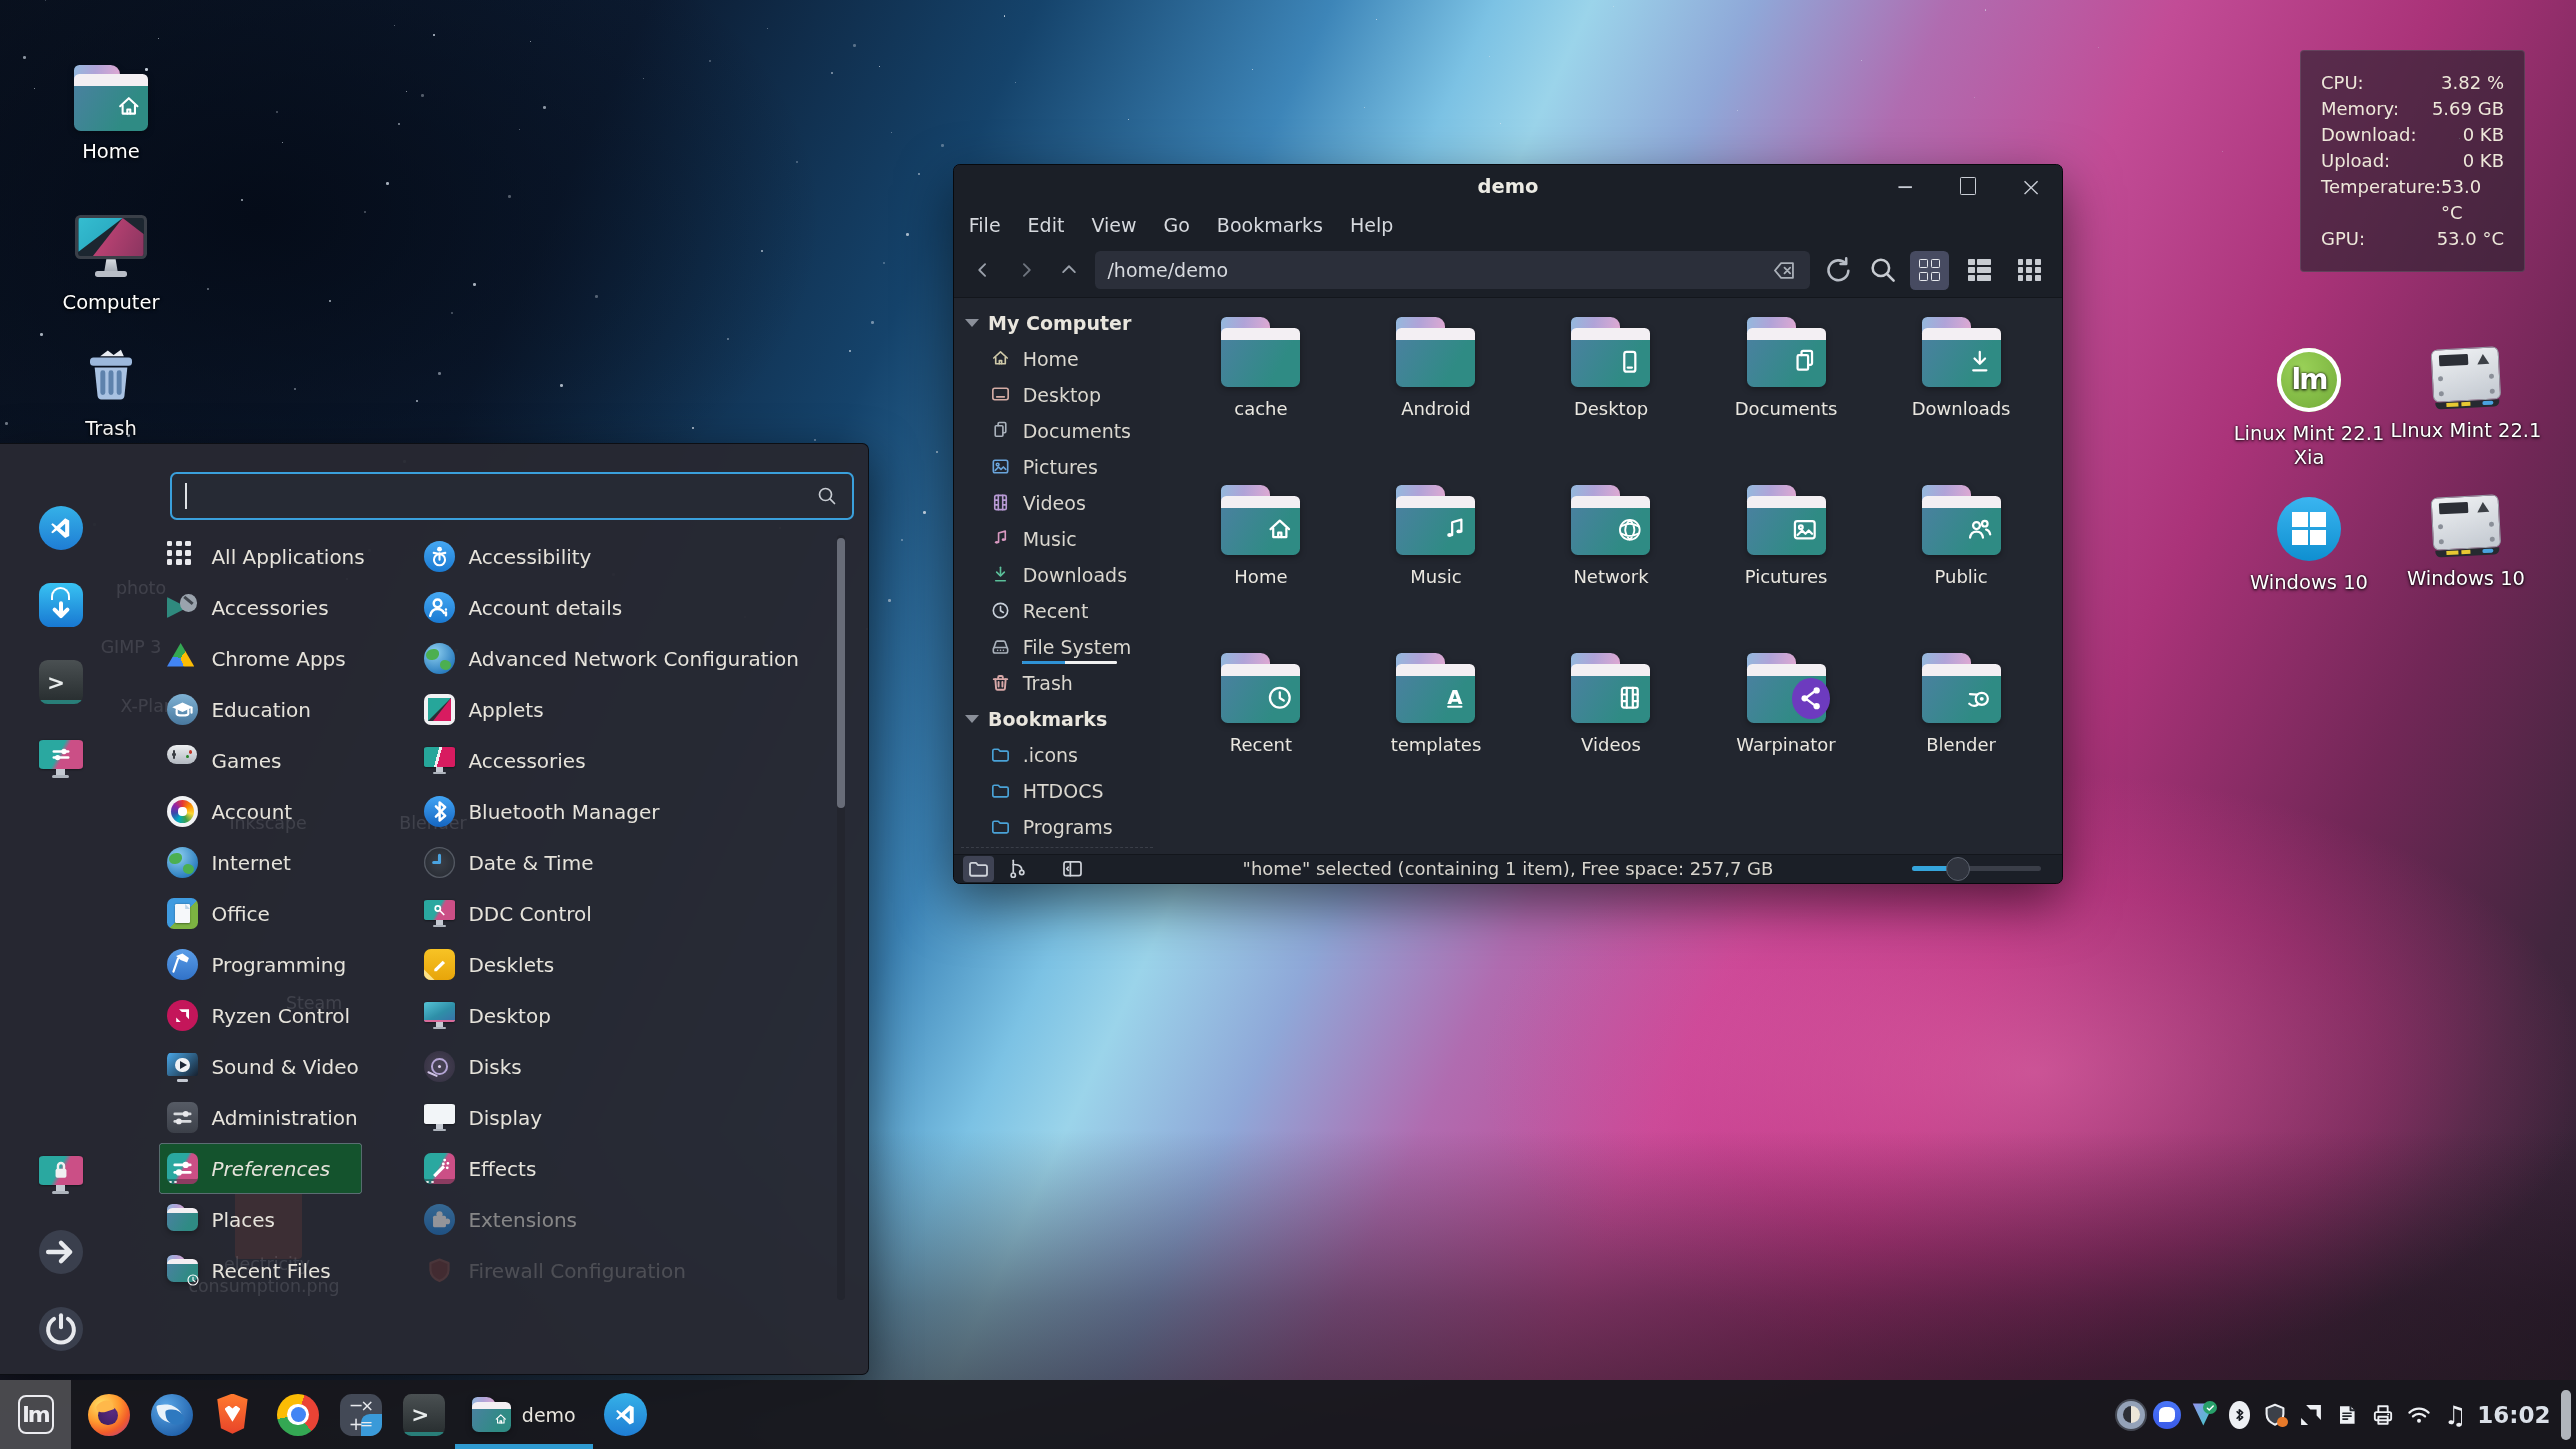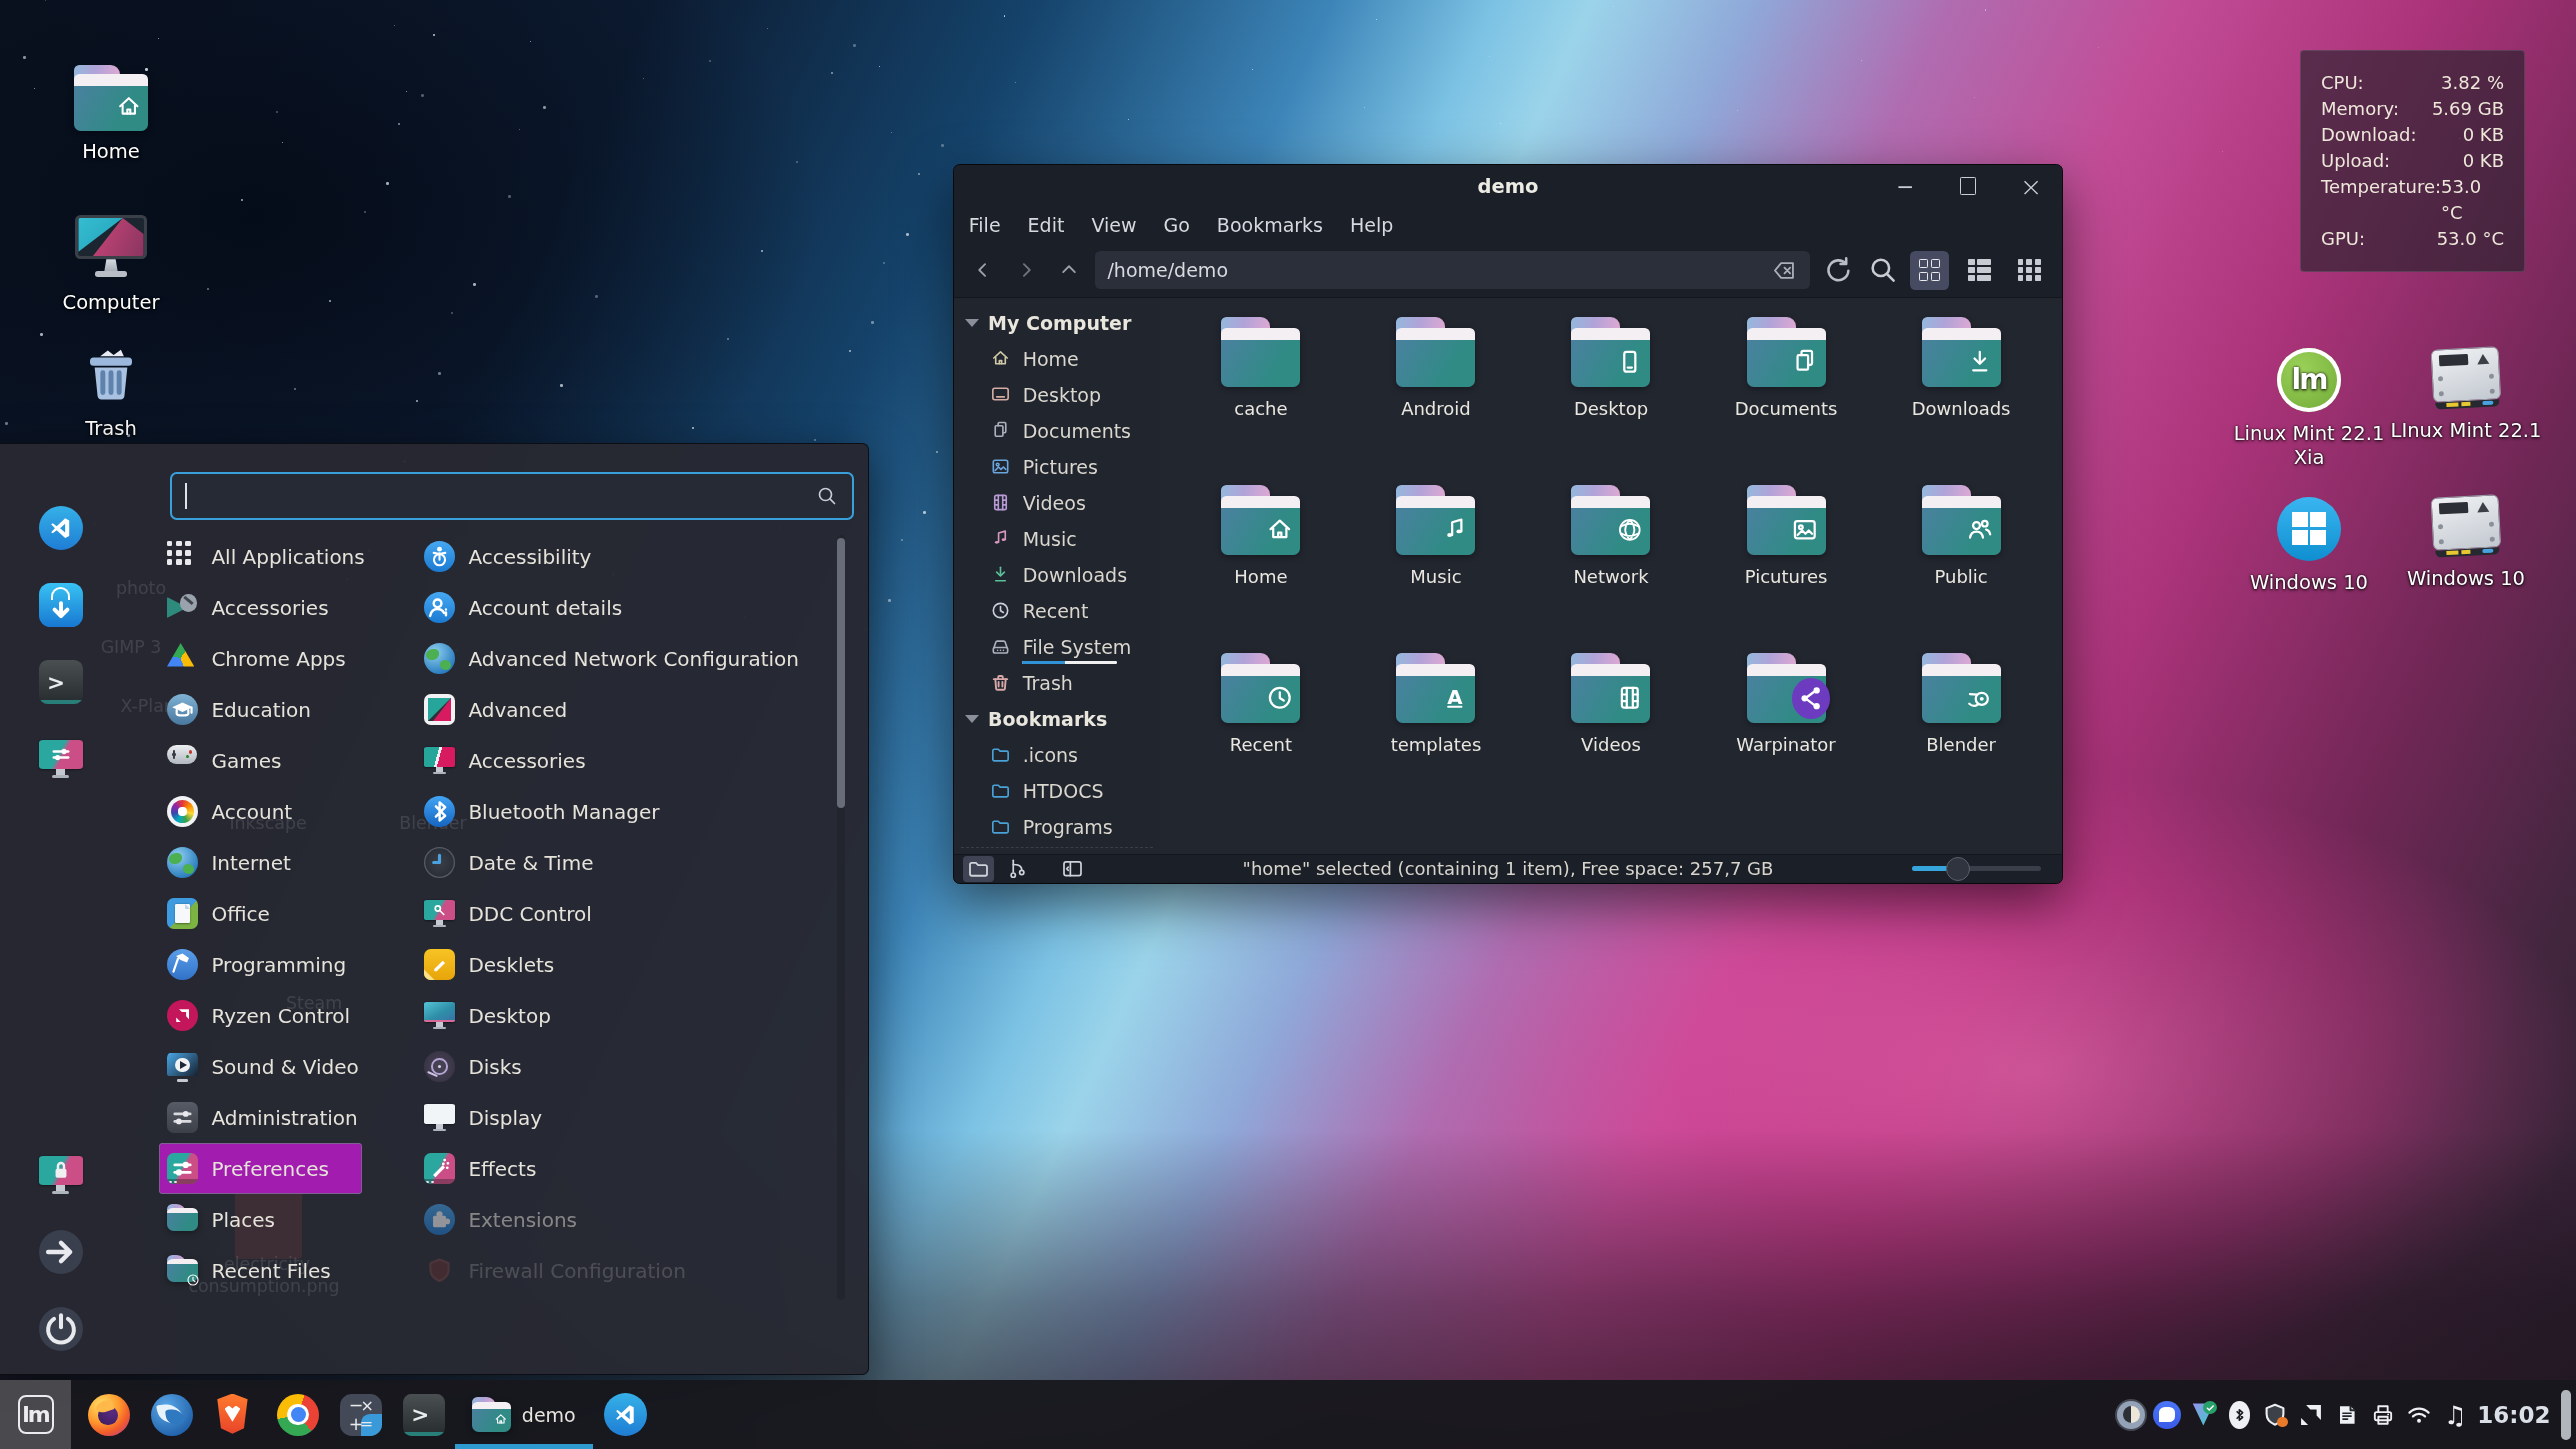--- a/index.html
+++ b/index.html
@@ -100,21 +100,21 @@
   #msearch { position:absolute; left:170px; top:28px; width:684px; height:48px; background:#262a34;
     border:2px solid #3aa0dc; border-radius:6.7px; display:flex; align-items:center; padding:0 13.4px; }
   #msearch input { flex:1; background:transparent; border:none; outline:none; color:#e8e8e8; font-size:20px;
     font-family:inherit; caret-color:#e8e8e8; }
   #msearch .caret { width:1.3px; height:25.5px; background:#dfe2e6; }
   .mlist { position:absolute; top:87px; }
   #cats { left:159px; width:203px; }
   #apps { left:416px; width:433px; }
   .mitem { height:51px; display:flex; align-items:center; gap:13.4px; padding:0 8px; border-radius:4px;
     color:#e6e3db; font-size:20px; white-space:nowrap; }
-  .mitem.active { background:#a21caf; box-shadow:inset 0 0 0 0.7px #73778a; }
+  .mitem.active { background:#14532d; box-shadow:inset 0 0 0 0.7px #73778a;font-style:italic; }
   .mic { width:31px; height:31px; flex:none; position:relative; }
   #appscroll { position:absolute; left:837px; top:91px; width:8px; height:765px; background:#23252e; border-radius:4px; }
   #appscroll i { display:block; position:absolute; left:0; right:0; top:2.7px; height:270px; background:#686c78; border-radius:4px; }
   .ghost { position:absolute; color:#e8e8f0; opacity:.13; font-size:17.4px; transform:translateX(-50%); white-space:nowrap; }
   .ghost-thumb { position:absolute; width:67px; height:74px; background:rgba(205,90,70,.13); border-radius:4px; }
 
   
   #panel { position:absolute; left:0; right:0; bottom:0; height:69px; background:rgba(23,23,29,.94);
     display:flex; align-items:center; }
   #menubtn { width:71px; height:69px; flex:none; display:flex; align-items:center; justify-content:center;
@@ -1144,21 +1144,21 @@
       </div>
       <div class="mitem" style="">
        <span class="mic">
           <div class="ibox" style="background:#f2f2f4">
             <div style="position:absolute;inset:12%;background:#2c3038">
               <div style="position:absolute;inset:0;clip-path:polygon(0 0,100% 0,0 100%);background:#26a69a"></div>
               <div style="position:absolute;inset:0;clip-path:polygon(100% 0,100% 100%,22% 100%);background:#d81b60"></div>
             </div>
           </div>
         </span>
-       <span>Advanced</span>
+       <span>Applets</span>
       </div>
       <div class="mitem" style="">
        <span class="mic">
           <div style="width:100%;height:100%;position:relative">
             <div style="position:absolute;left:0;right:0;top:6%;height:66%;border-radius:10%;background:linear-gradient(105deg,#26a69a 0 42%,#f0f0f2 42% 50%,#d81b60 50%);overflow:hidden;box-shadow:0 0.7px 2px rgba(0,0,0,.4)"></div>
             <div style="position:absolute;left:40%;width:20%;top:72%;height:14%;background:#c4c9d2"></div>
             <div style="position:absolute;left:30%;width:40%;top:86%;height:8%;background:#aeb4bd;border-radius:2px"></div>
           </div>
         </span>
        <span>Accessories</span>

